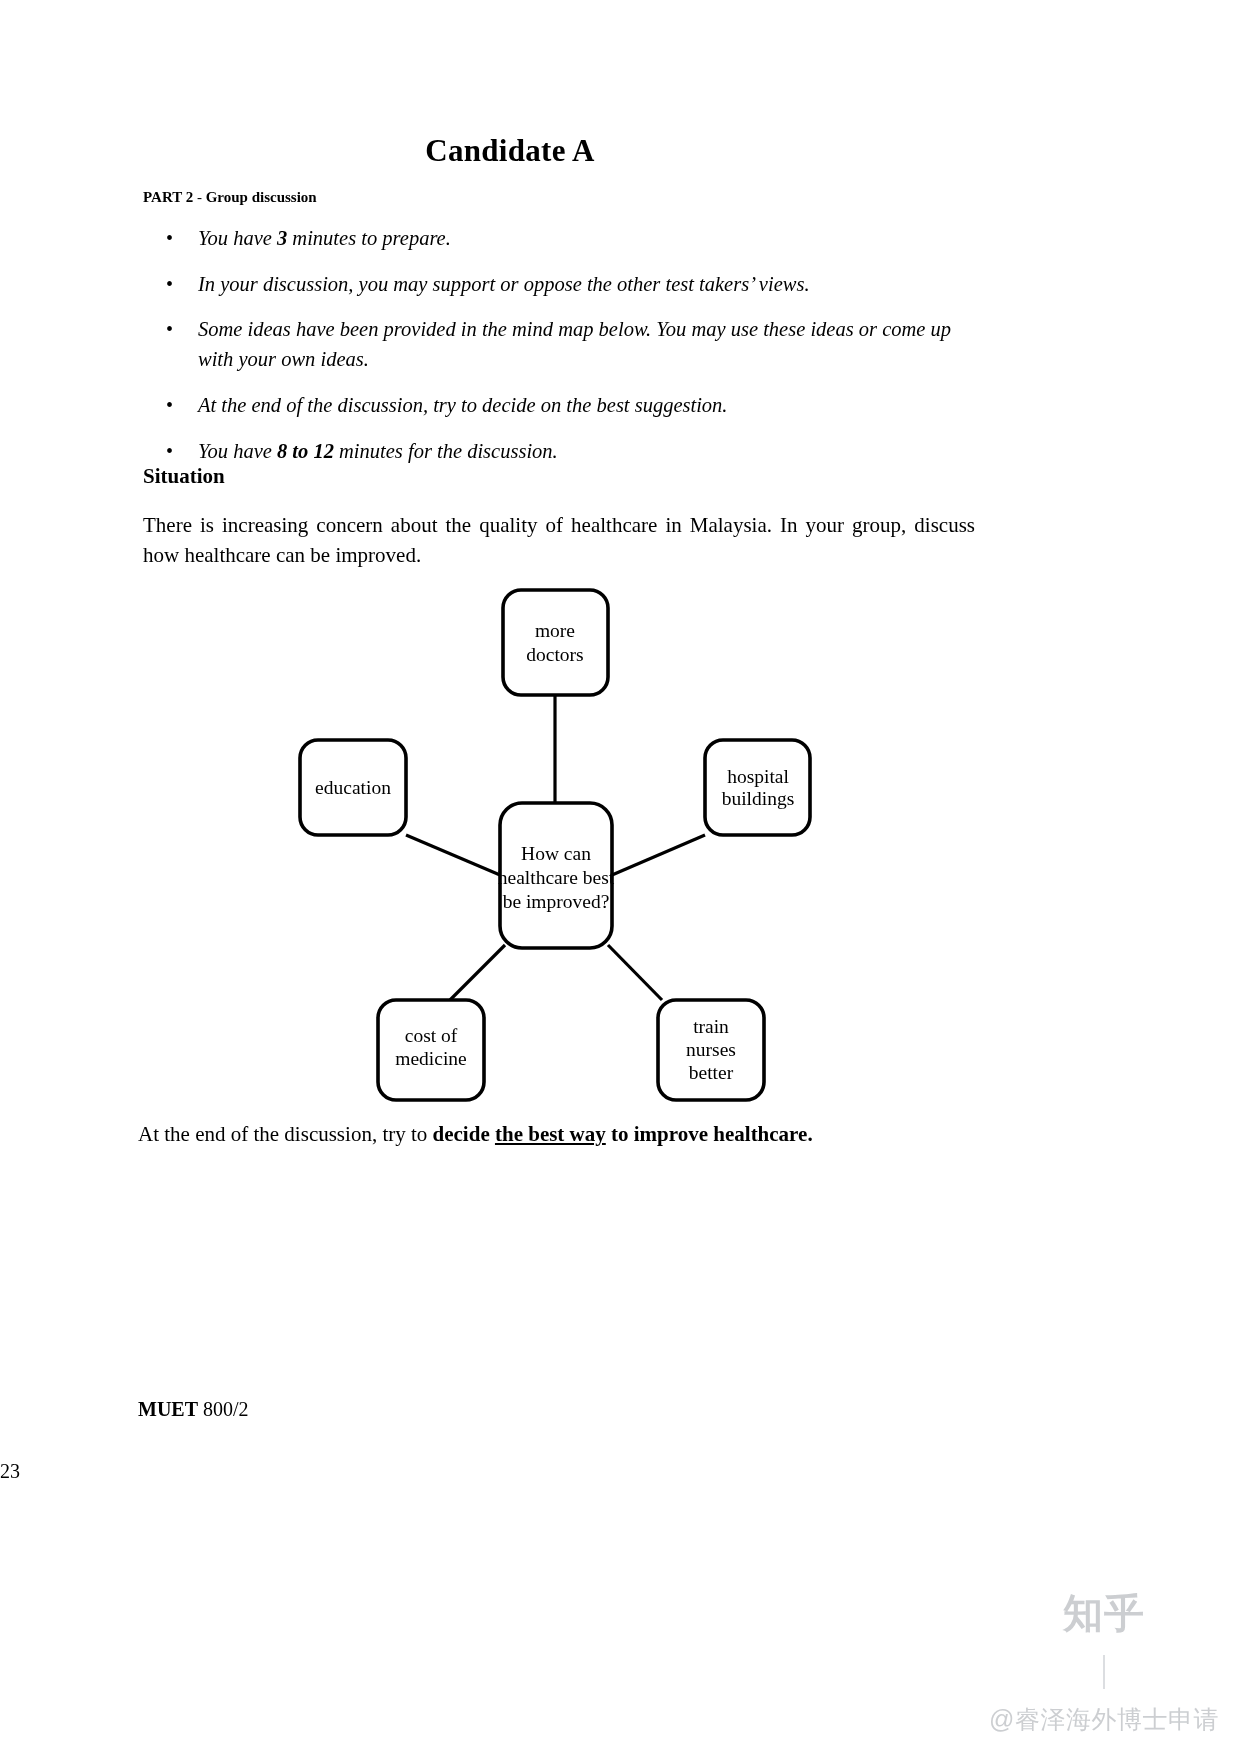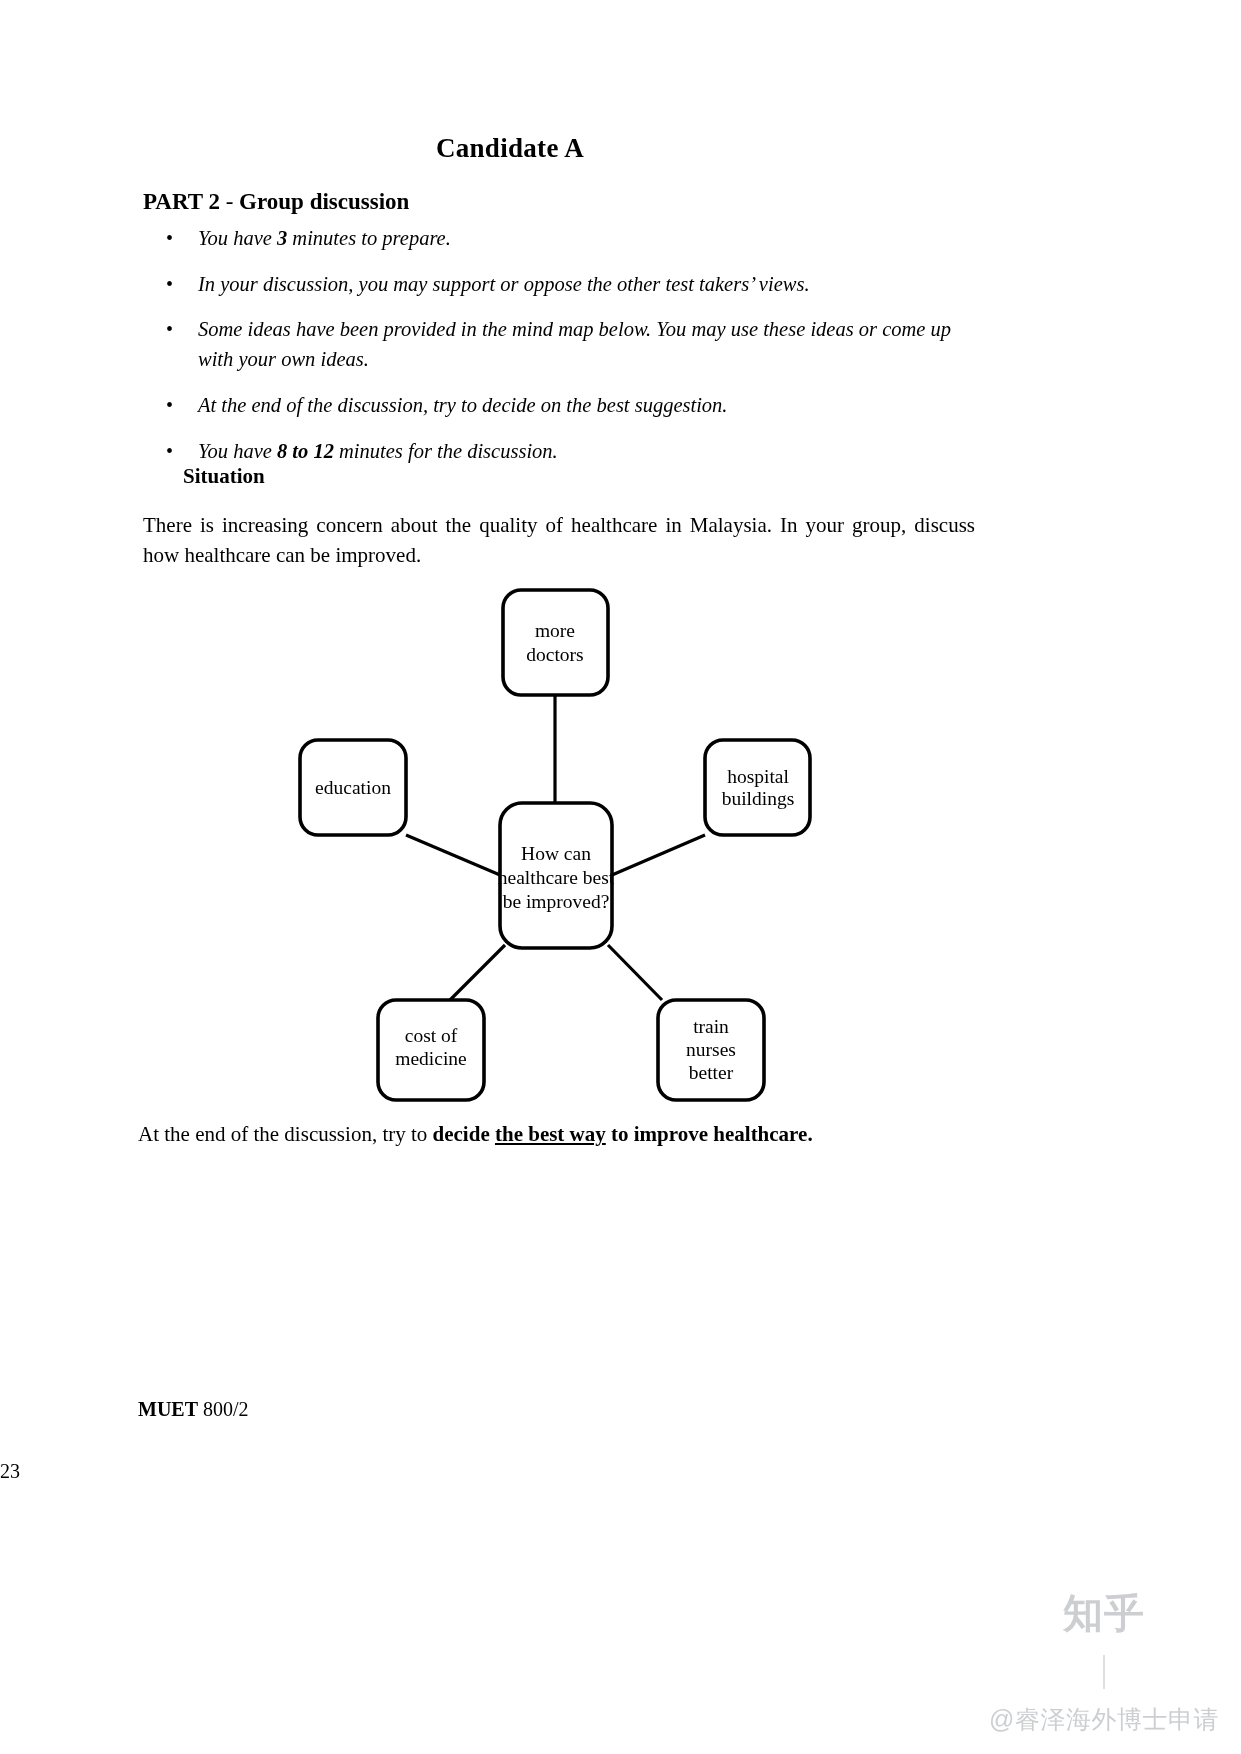--- a/index.html
+++ b/index.html
@@ -17,31 +17,31 @@
     overflow: hidden;
   }
 
   
   .doc-title {
     position: absolute;
     top: 133px;
     left: 0;
     width: 1020px;
     text-align: center;
-    font-size: 27px;
+    font-size: 31px;
     font-weight: bold;
     letter-spacing: 0.3px;
   }
 
   
   .part-heading {
     position: absolute;
     top: 189px;
     left: 143px;
-    font-size: 23px;
+    font-size: 15px;
     font-weight: bold;
   }
   .part-heading .sep { font-weight: normal; }
 
   
   .bullets {
     position: absolute;
     top: 224px;
     left: 160px;
     width: 830px;
@@ -68,21 +68,20 @@
   }
   .bullet-text b { font-weight: bold; font-style: italic; }
 
   
   .situation-heading {
     position: absolute;
     top: 464px;
     left: 143px;
     font-size: 21px;
     font-weight: bold;
-    margin-left: 40px;
   }
   .situation-body {
     position: absolute;
     top: 511px;
     left: 143px;
     width: 832px;
     font-size: 21px;
     line-height: 1.42;
     text-align: justify;
   }

